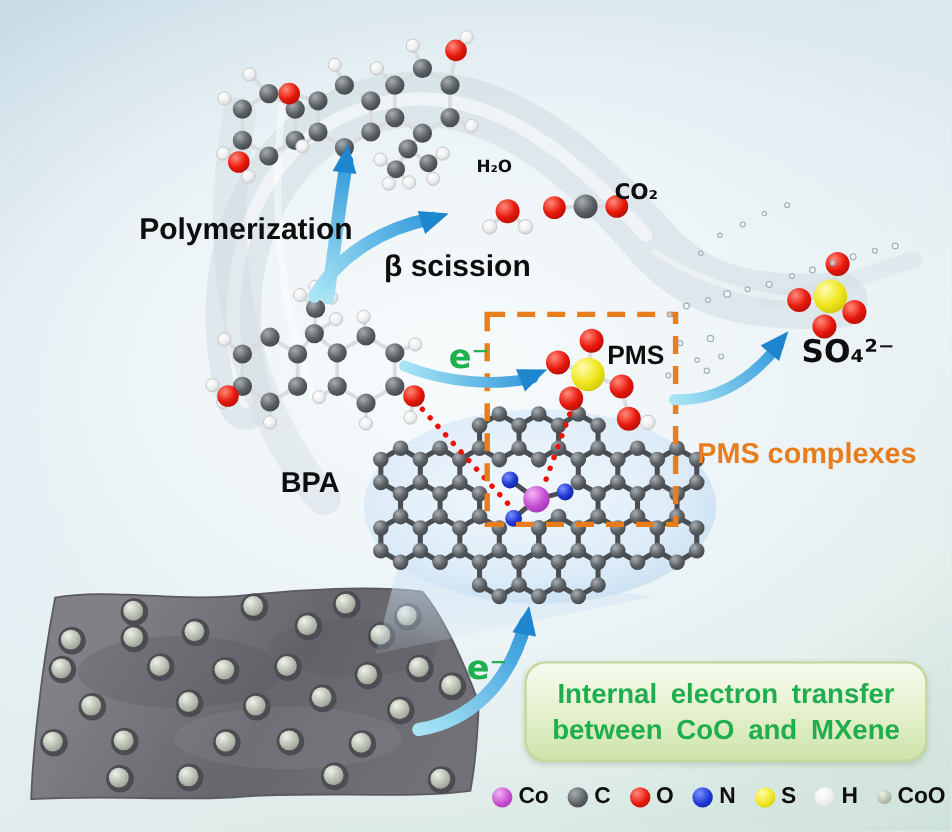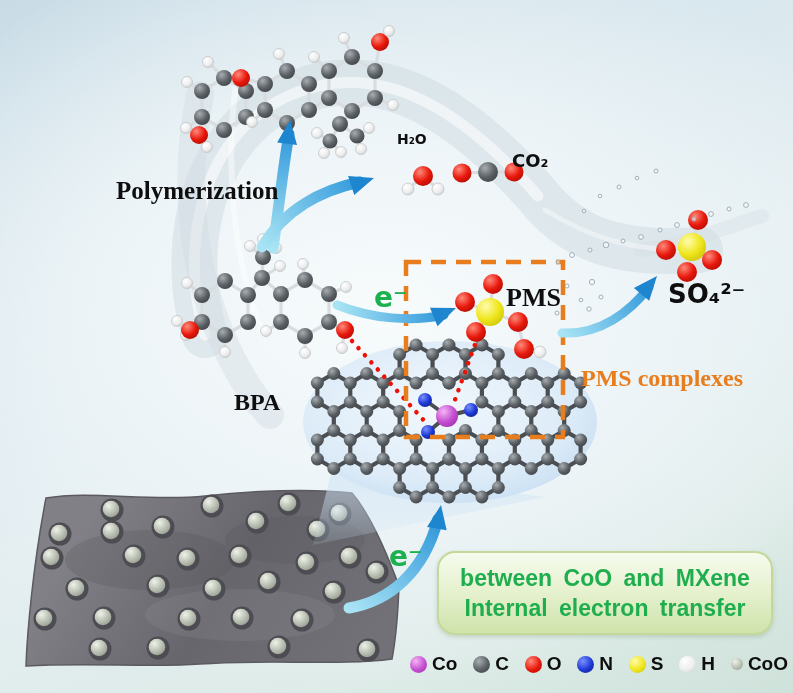--- a/index.html
+++ b/index.html
@@ -4,21 +4,21 @@
 <style>
   html,body{margin:0;padding:0;background:#dfe9ee;}
   #stage{
     position:relative;width:793px;height:693px;overflow:hidden;
     font-family:"Liberation Sans","DejaVu Sans",sans-serif;
     background:
       radial-gradient(ellipse 100% 80% at 48% 45%, #f7fbfc 0%, #edf4f7 35%, rgba(237,244,247,0) 70%),
       linear-gradient(155deg,#c9dce6 0%,#d8e7ee 30%,#e4eef1 55%,#ddebe7 80%,#cfe2da 100%);
   }
   svg{position:absolute;left:0;top:0;}
-  .lbl{position:absolute;font-weight:bold;color:#0e0e0e;white-space:nowrap;letter-spacing:0;font-family:Liberation Serif, serif;}
+  .lbl{position:absolute;font-weight:bold;color:#0e0e0e;white-space:nowrap;letter-spacing:0;}
   .chem{font-family:"DejaVu Sans","Liberation Sans",sans-serif;}
   .electron{color:#1cb04f;font-family:"DejaVu Sans","Liberation Sans",sans-serif;font-size:28px;}
   .orange-lbl{color:#e87d1e;}
   #greenbox{
     position:absolute;left:437px;top:551px;width:336px;height:84px;
     border-radius:18px;border:2px solid #c3d89a;box-sizing:border-box;
     background:linear-gradient(180deg,#f6fbee 0%,#e7f2d1 45%,#cfe3ab 100%);
     box-shadow:0 2px 4px rgba(100,130,80,.25);
     display:flex;flex-direction:column;justify-content:center;align-items:center;
   }
@@ -622,32 +622,33 @@
         <circle cx="567" cy="286" r="2" fill="rgba(255,255,255,0.55)" stroke="#9fb0ba" stroke-width="1"></circle>
         <circle cx="581" cy="300" r="1.8" fill="rgba(255,255,255,0.55)" stroke="#9fb0ba" stroke-width="1"></circle>
         <circle cx="557" cy="313" r="2" fill="rgba(255,255,255,0.55)" stroke="#9fb0ba" stroke-width="1"></circle>
         <circle cx="592" cy="282" r="2.6" fill="rgba(255,255,255,0.55)" stroke="#9fb0ba" stroke-width="1"></circle>
         <circle cx="601" cy="297" r="2" fill="rgba(255,255,255,0.55)" stroke="#9fb0ba" stroke-width="1"></circle>
         <circle cx="589" cy="309" r="2.2" fill="rgba(255,255,255,0.55)" stroke="#9fb0ba" stroke-width="1"></circle>
       </g>
   </svg>
 
   <div class="lbl" style="left:116px;top:177px;font-size:25px;">Polymerization</div>
+  <div class="lbl" style="left:320px;top:208px;font-size:25px;">β scission</div>
   <div class="lbl chem" style="left:397px;top:131px;font-size:14px;">H₂O</div>
   <div class="lbl chem" style="left:468px;top:150px;font-size:18px;margin-left:44px;">CO₂</div>
   <div class="lbl" style="left:234px;top:355px;font-size:24px;margin-top:34px;">BPA</div>
-  <div class="lbl" style="left:506px;top:283px;font-size:26px;">PMS</div>
+  <div class="lbl" style="left:506px;top:283px;font-size:22px;">PMS</div>
   <div class="lbl chem" style="left:668px;top:279px;font-size:26px;">SO₄²⁻</div>
   <div class="lbl orange-lbl" style="left:581px;top:365px;font-size:24px;">PMS complexes</div>
   <div class="lbl electron" style="left:374px;top:281px;">e⁻</div>
   <div class="lbl electron" style="left:389px;top:540px;">e⁻</div>
 
   <div id="greenbox">
+    <div>Internal electron transfer</div>
     <div>between CoO and MXene</div>
-    <div>Internal electron transfer</div>
   </div>
 
   <div id="legend">
       <span class="legend-item">
         <span class="sph" style="background: radial-gradient(circle at 35% 30%, rgb(245, 181, 245), rgb(196, 79, 208) 55%, rgb(156, 47, 174));"></span>
         <b>Co</b>
       </span>
       <span class="legend-item">
         <span class="sph" style="background: radial-gradient(circle at 35% 30%, rgb(167, 173, 177), rgb(91, 96, 101) 55%, rgb(58, 62, 65));"></span>
         <b>C</b>

